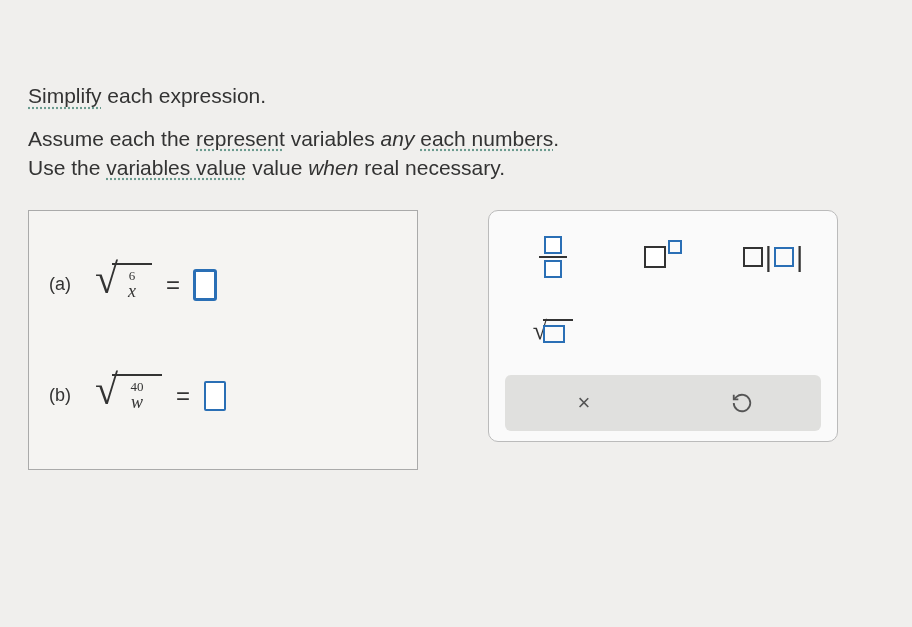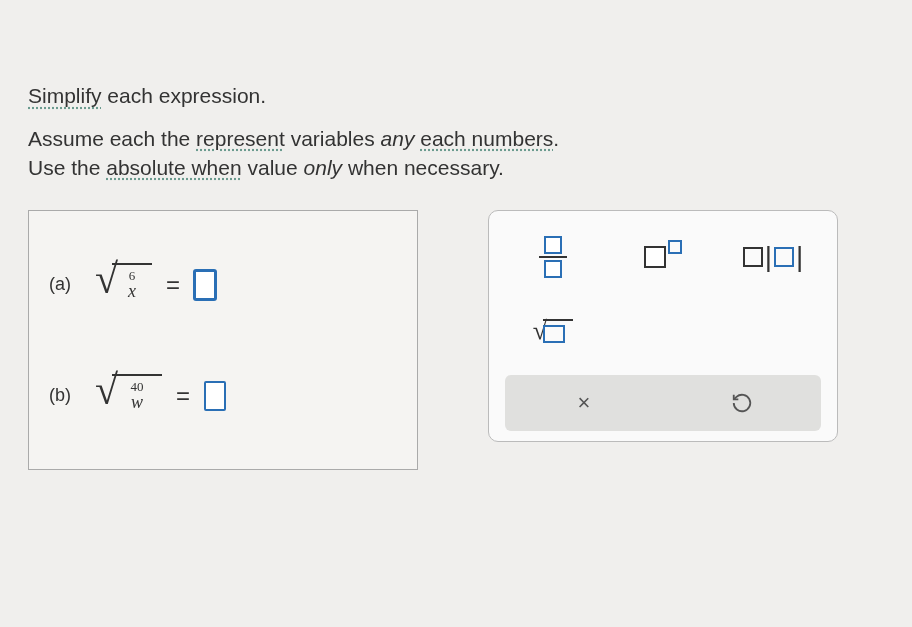--- a/index.html
+++ b/index.html
@@ -216,21 +216,21 @@
 </style>
 </head>
 <body>
 
 <div class="content">
   <div class="directions">
     <span class="ul">Simplify</span><span> each expression.</span>
   </div>
   <div class="sub-directions">
     <span>Assume each the </span><span class="ul">represent</span><span> variables </span><span class="italic">any</span><span> </span><span class="ul">each numbers</span><span>.</span><br>
-    <span>Use the </span><span class="ul">absolute when</span><span> value </span><span class="italic">only</span><span> when necessary.</span>
+    <span>Use the </span><span class="ul">variables value</span><span> value </span><span class="italic">when</span><span> real necessary.</span>
   </div>
 
   <div class="panels">
     <div class="answer-panel">
       <div class="prob">
         <div class="lbl">(a)</div>
         <div class="sqrt-wrap">
           <div class="sqrt-sym">√</div>
           <div class="radicand">
             <div class="exp">6</div>

